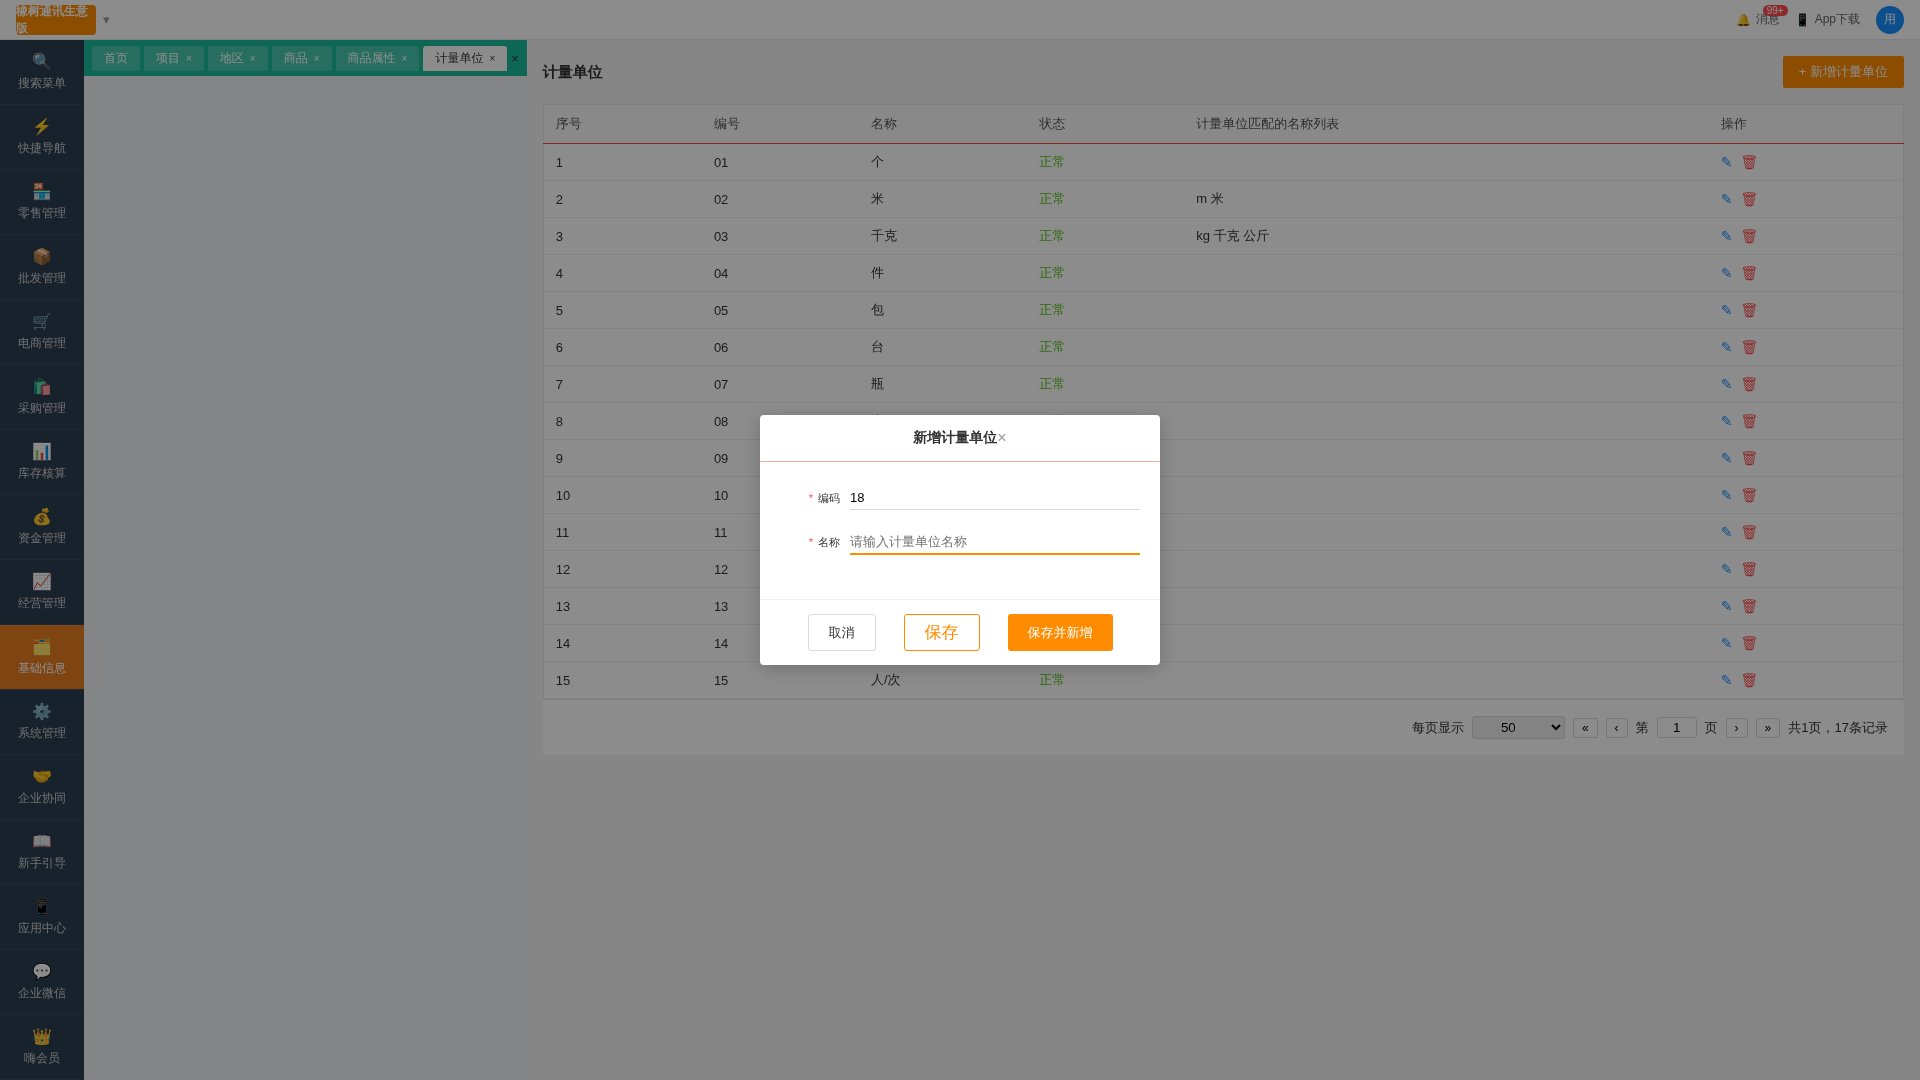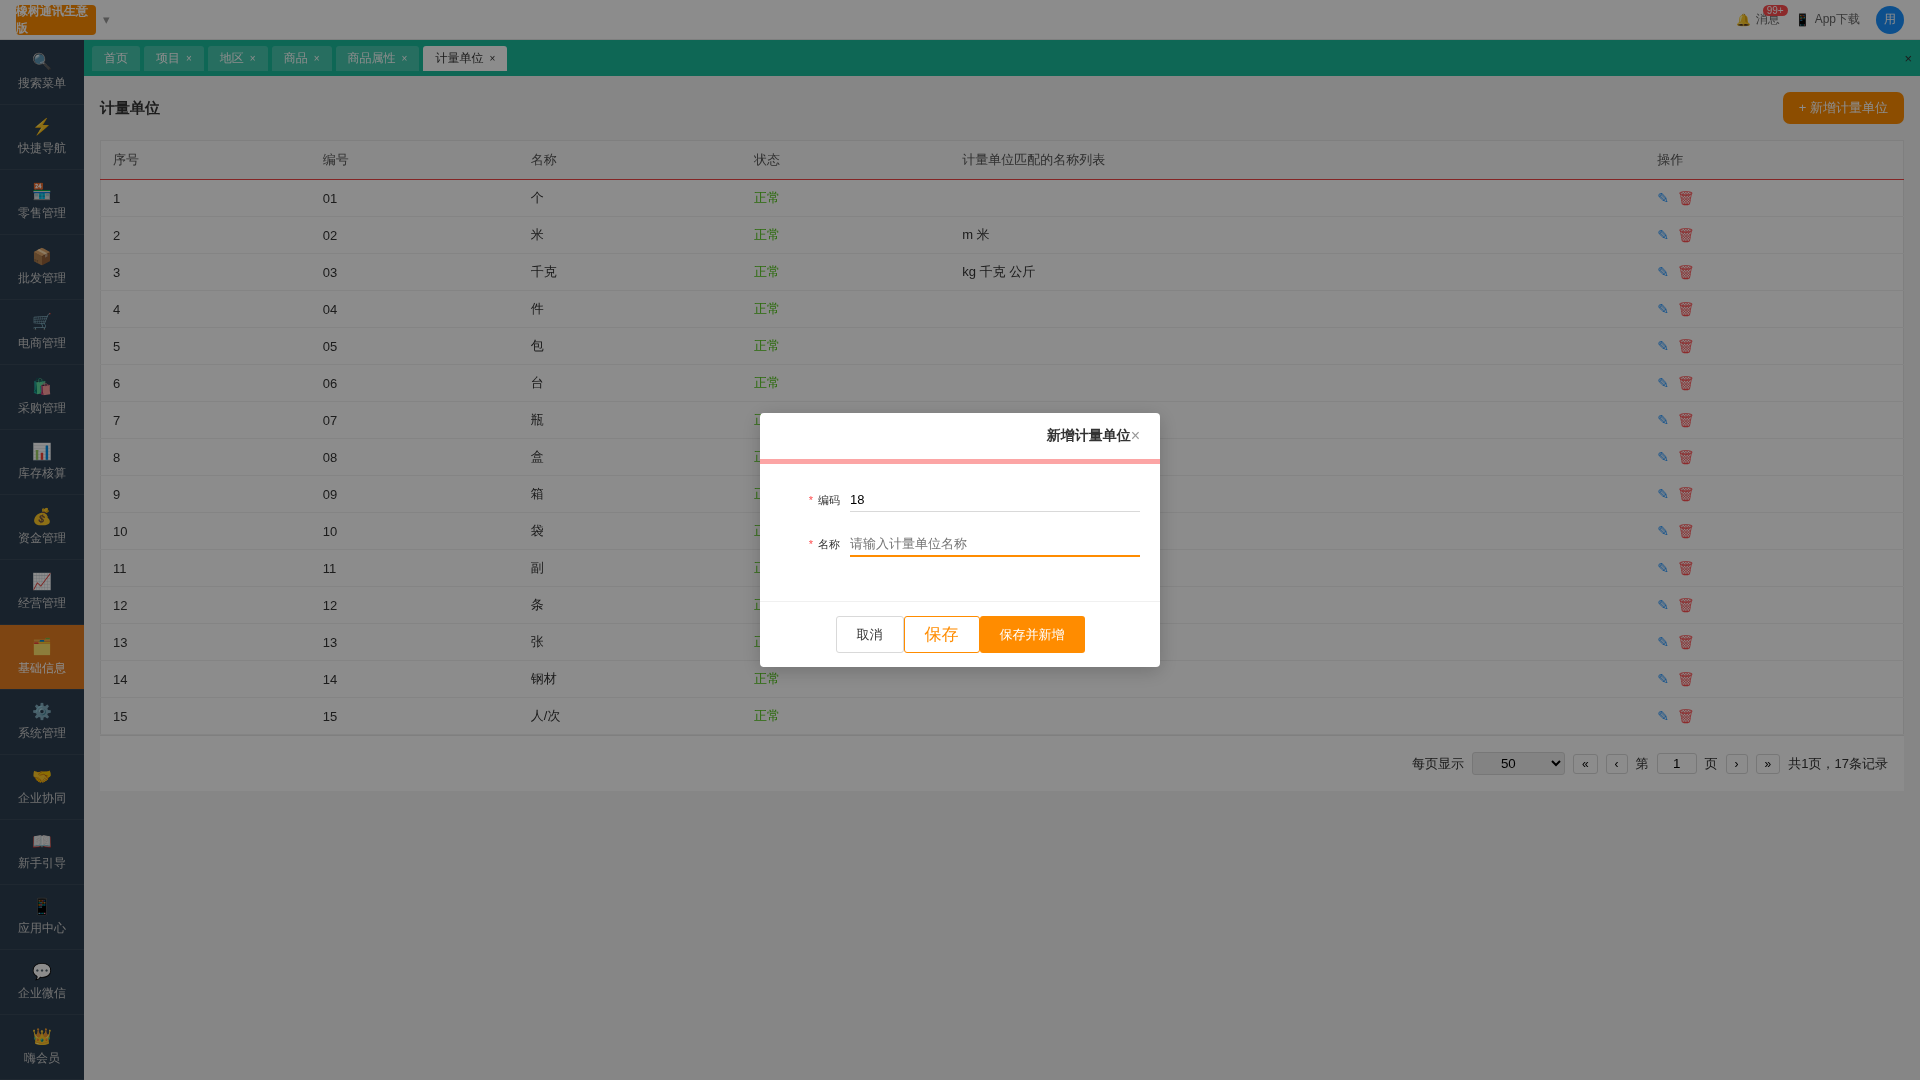--- a/index.html
+++ b/index.html
@@ -94,21 +94,21 @@
       font-size: 12px;
       border-bottom: 1px solid #3a4a5a;
     }
     .sidebar-item.active { background: #e67e22; color: #fff; }
     .sidebar-item .icon { font-size: 16px; margin-bottom: 4px; }
 
     
     .content-area {
       flex: 1;
       display: flex;
-      flex-direction: column;
+      flex-direction: row;
       overflow: hidden;
     }
 
     
     .tabs-bar {
       background: #1abc9c;
       display: flex;
       align-items: center;
       padding: 0 8px;
       height: 36px;
@@ -146,21 +146,21 @@
     .page-title {
       font-size: 15px;
       font-weight: 600;
       color: #333;
     }
     .add-btn {
       background: #ff8c00;
       color: white;
       border: none;
       padding: 7px 16px;
-      border-radius: 7px;
+      border-radius: 2px;
       cursor: pointer;
       font-size: 13px;
     }
 
     
     .data-table {
       width: 100%;
       background: #fff;
       border-collapse: collapse;
       border: 1px solid #e8e8e8;
@@ -242,23 +242,23 @@
     
     .modal {
       background: #fff;
       border-radius: 4px;
       width: 400px;
       box-shadow: 0 4px 20px rgba(0,0,0,0.2);
     }
     .modal-header {
       display: flex;
       align-items: center;
-      justify-content: flex-end;
+      justify-content: center;
       padding: 14px 20px;
-      border-bottom: 5px solid #fca5a5;
+      border-bottom: 1px solid #fca5a5;
     }
     .modal-title {
       font-size: 14px;
       font-weight: 600;
       color: #333;
     }
     .modal-close {
       cursor: pointer;
       color: #999;
       font-size: 16px;
@@ -289,21 +289,21 @@
       padding: 4px 0;
       font-size: 13px;
       outline: none;
     }
     .form-input.active-border {
       border-bottom: 2px solid #ff8c00;
     }
     .modal-footer {
       display: flex;
       justify-content: center;
-      gap: 0;
+      gap: 28px;
       padding: 14px 12px;
       border-top: 1px solid #f0f0f0;
     }
     .btn-cancel {
       border: 1px solid #d9d9d9;
       background: #fff;
       color: #333;
       padding: 6px 20px;
       border-radius: 3px;
       cursor: pointer;

